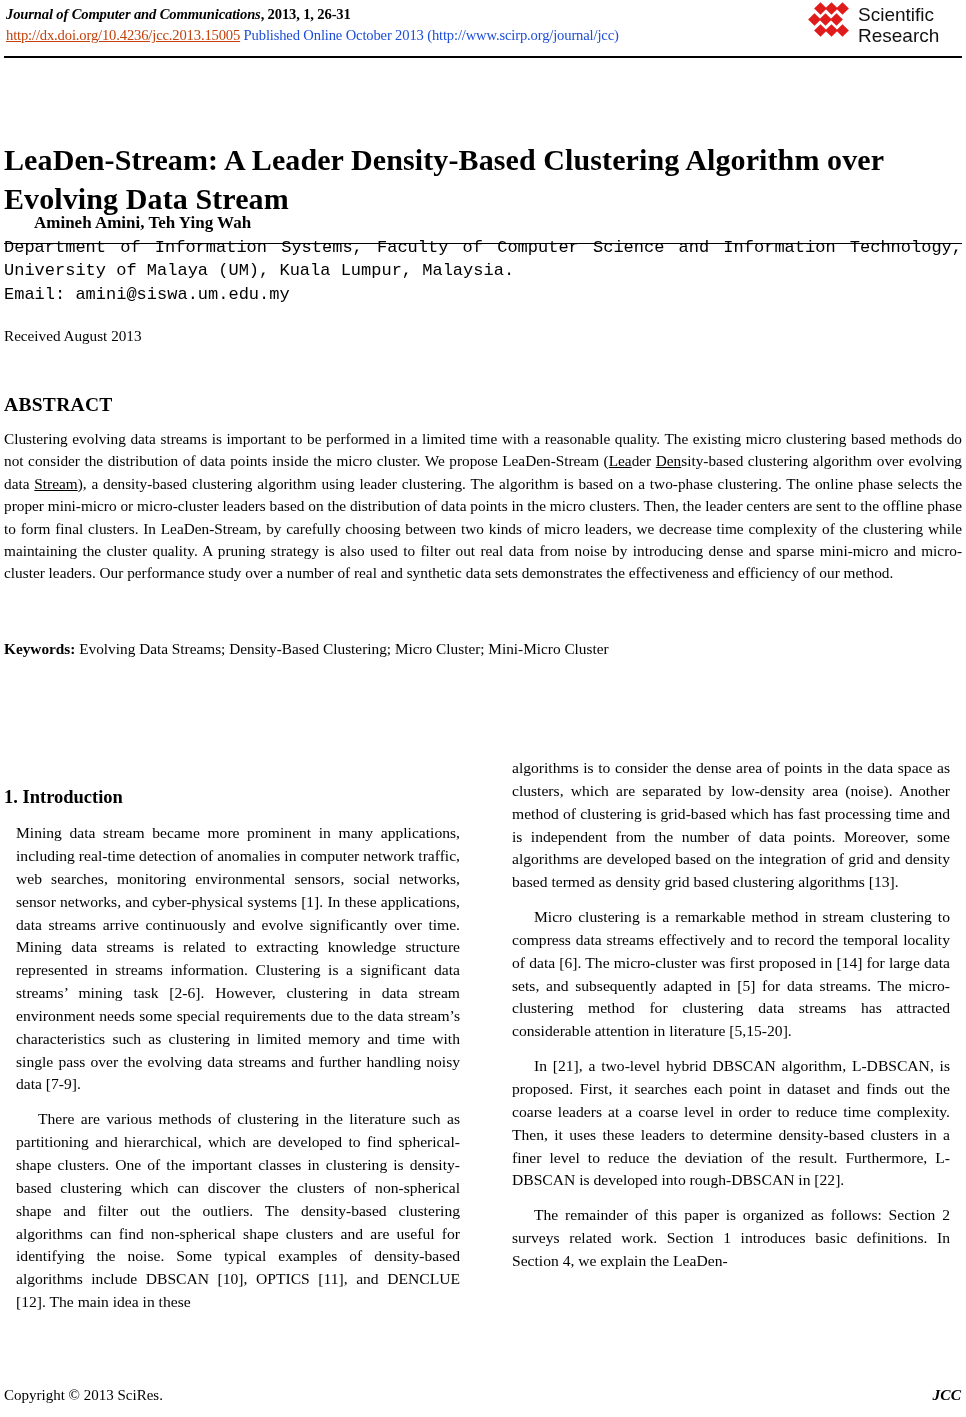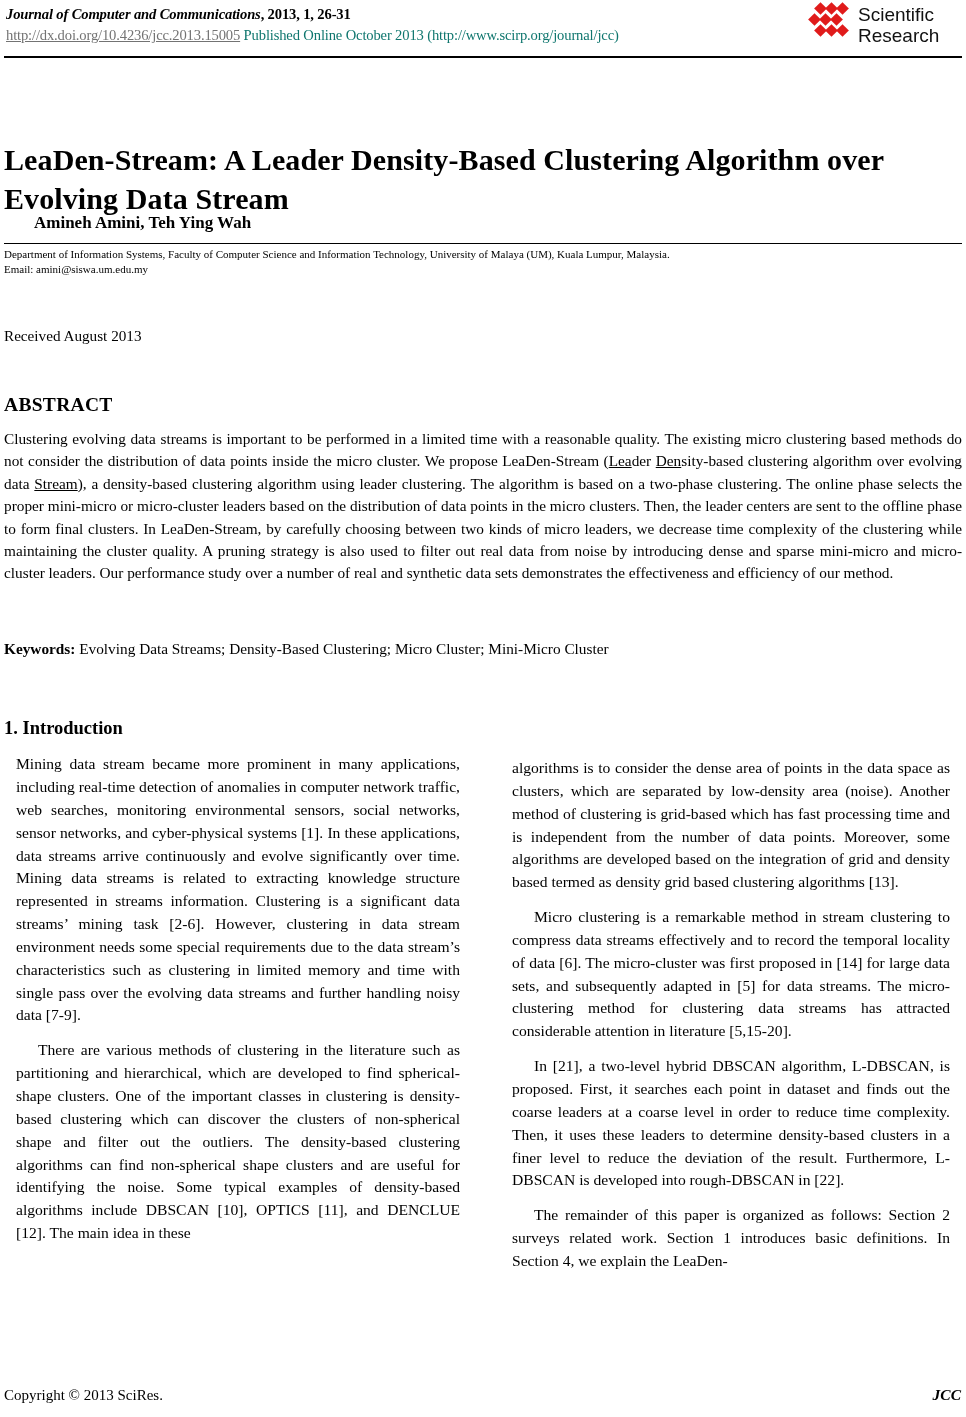--- a/index.html
+++ b/index.html
@@ -36,23 +36,23 @@
   }
   .runhead .jtitle {
     font-weight: bold;
     font-style: italic;
   }
   .runhead .jcite {
     font-weight: bold;
     font-style: normal;
   }
   .doi-link {
-    color: #737373;
-  }
-  .runhead .rest { color: #0f766e; }
+    color: #c2410c;
+  }
+  .runhead .rest { color: #1d4ed8; }
 
   
   .logo {
     position: absolute;
     right: 4px;
     top: 2px;
     width: 160px;
     height: 50px;
   }
   .logo svg { display: block; }
@@ -96,25 +96,26 @@
     width: 900px;
     font-size: 17px;
     font-weight: bold;
     margin-left: 30px;
   }
 
   
   .affil {
     position: absolute;
     left: 4px;
-    top: 247px;
-    width: 958px;
-    font-size: 11px;
+    top: 236px;
+    width: 958px;
+    font-size: 17px;
     line-height: 1.38;
     text-align: justify;
+    font-family: Liberation Mono, monospace;
   }
   .affil .email { display: block; }
   .received {
     position: absolute;
     left: 4px;
     top: 327px;
     font-size: 15.2px;
   }
 
   
@@ -144,21 +145,21 @@
     top: 638px;
     width: 958px;
     font-size: 15.3px;
     line-height: 1.45;
   }
   .keywords b { font-weight: bold; }
 
   
   .col {
     position: absolute;
-    top: 717px;
+    top: 786px;
     width: 468px;
     font-size: 15.6px;
     line-height: 1.465;
     text-align: justify;
     text-justify: inter-word;
   }
   .col-left  { left: 4px; }
   .col-right { left: 500px; width: 462px; top: 745px; }
 
   .sec-head {

